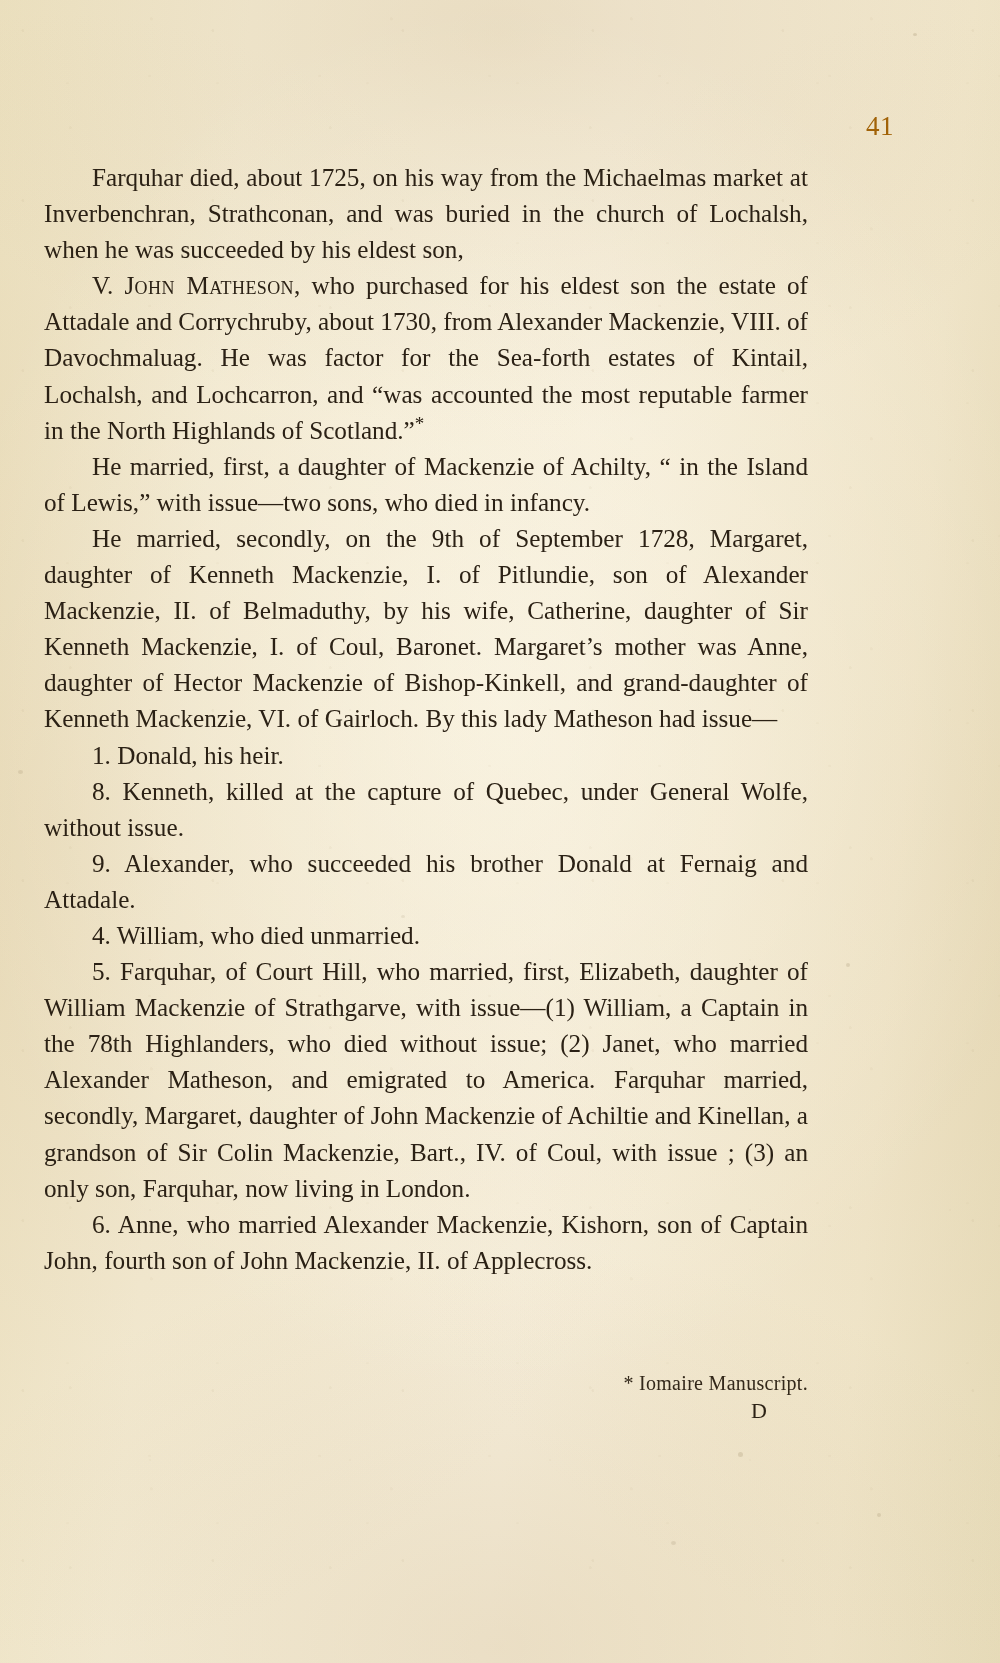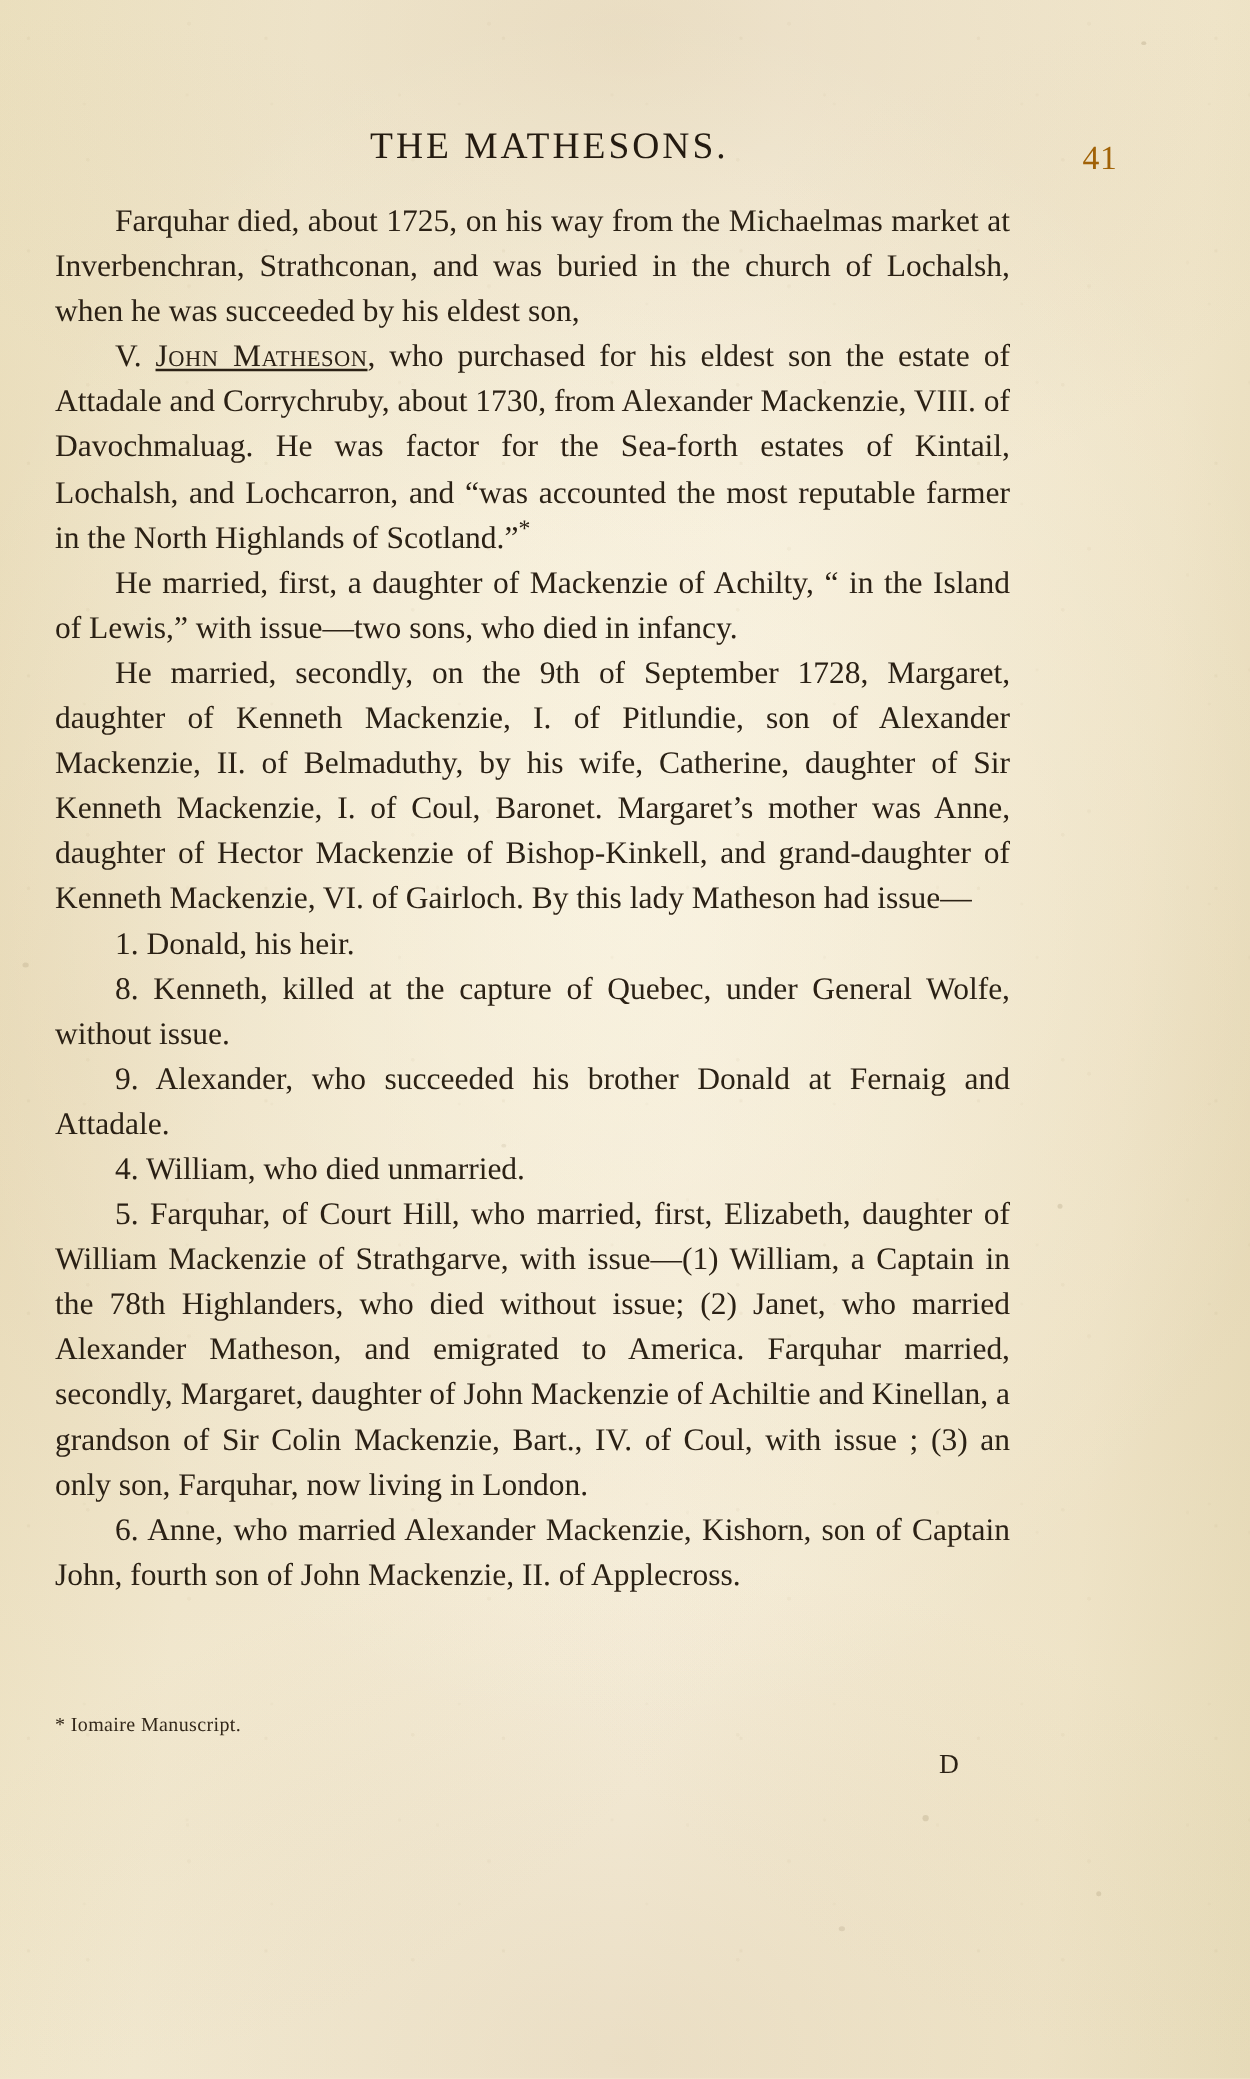--- a/index.html
+++ b/index.html
@@ -92,36 +92,35 @@
     margin: 0;
     text-indent: 48px;
     hyphens: none;
   }
   .textblock p.noindent {
     text-indent: 0;
   }
   .smallcaps {
     font-variant: small-caps;
     letter-spacing: 0.4px;
-    text-decoration: underline;
   }
   .fn-mark {
     font-size: 19px;
     vertical-align: super;
     line-height: 0;
   }
 
   
   .footnote {
     position: absolute;
     left: 44px;
     width: 764px;
     top: 1372px;
-    text-align: left;
-    font-size: 16px;
+    text-align: right;
+    font-size: 20px;
     letter-spacing: 0.3px;
     color: #33281a;
   }
 
   
   .signature {
     position: absolute;
     right: 232px;
     top: 1398px;
     font-size: 22px;
@@ -148,21 +147,20 @@
 <div class="fleck" style="left:18px;top:770px;width:5px;height:4px;opacity:.35;"></div>
 <div class="fleck" style="left:846px;top:963px;width:4px;height:4px;opacity:.40;"></div>
 <div class="fleck" style="left:738px;top:1452px;width:5px;height:5px;opacity:.42;"></div>
 <div class="fleck" style="left:877px;top:1513px;width:4px;height:4px;opacity:.38;"></div>
 <div class="fleck" style="left:671px;top:1541px;width:5px;height:4px;opacity:.34;"></div>
 <div class="fleck" style="left:401px;top:915px;width:4px;height:3px;opacity:.25;"></div>
 
 <div class="page">
 
   <div class="running-head">
-    <span class="head-title">THE MATHESONS.</span>
     <span class="head-folio">41</span>
   </div>
 
   <div class="textblock" id="textblock">
       <p>Farquhar died, about 1725, on his way from the Michaelmas market at Inverbenchran, Strathconan, and was buried in the church of Lochalsh, when he was succeeded by his eldest son,</p>
       <p>V. <span class="smallcaps">John Matheson</span>, who purchased for his eldest son the estate of Attadale and Corrychruby, about 1730, from Alexander Mackenzie, VIII. of Davochmaluag.  He was factor for the Sea-forth estates of Kintail, Lochalsh, and Lochcarron, and “was accounted the most reputable farmer in the North Highlands of Scotland.”<span class="fn-mark">*</span></p>
       <p>He married, first, a daughter of Mackenzie of Achilty, “ in the Island of Lewis,” with issue—two sons, who died in infancy.</p>
       <p>He married, secondly, on the 9th of September 1728, Margaret, daughter of Kenneth Mackenzie, I. of Pitlundie, son of Alexander Mackenzie, II. of Belmaduthy, by his wife, Catherine, daughter of Sir Kenneth Mackenzie, I. of Coul, Baronet.  Margaret’s mother was Anne, daughter of Hector Mackenzie of Bishop-Kinkell, and grand-daughter of Kenneth Mackenzie, VI. of Gairloch.  By this lady Matheson had issue—</p>
       <p>1. Donald, his heir.</p>
       <p>8. Kenneth, killed at the capture of Quebec, under General Wolfe, without issue.</p>

